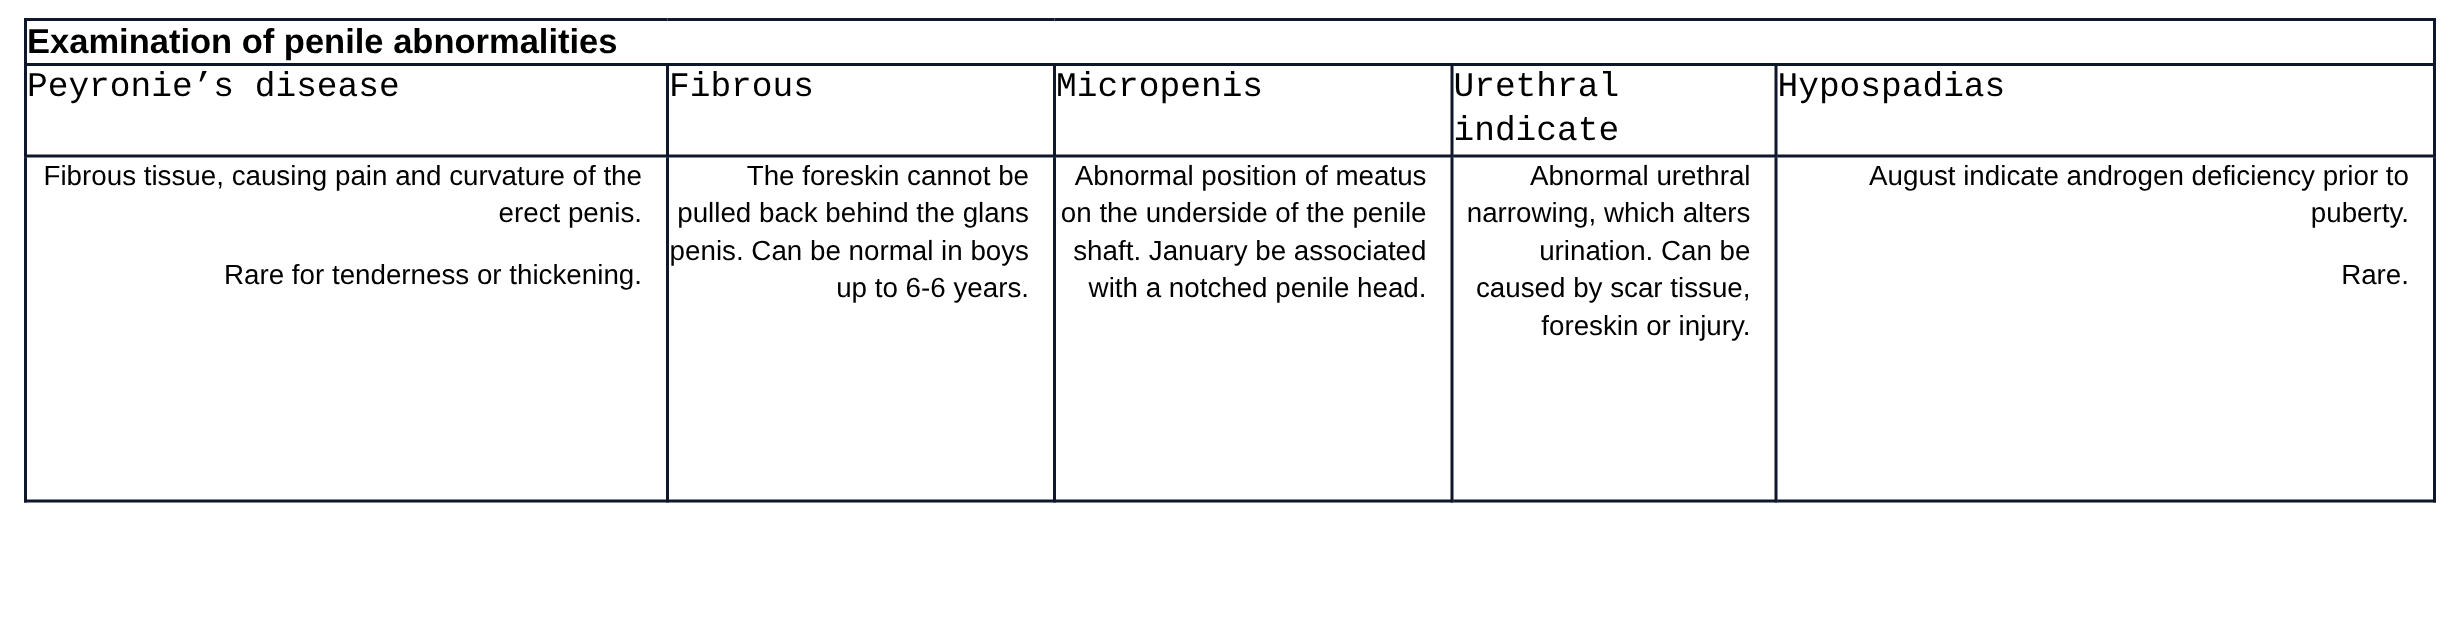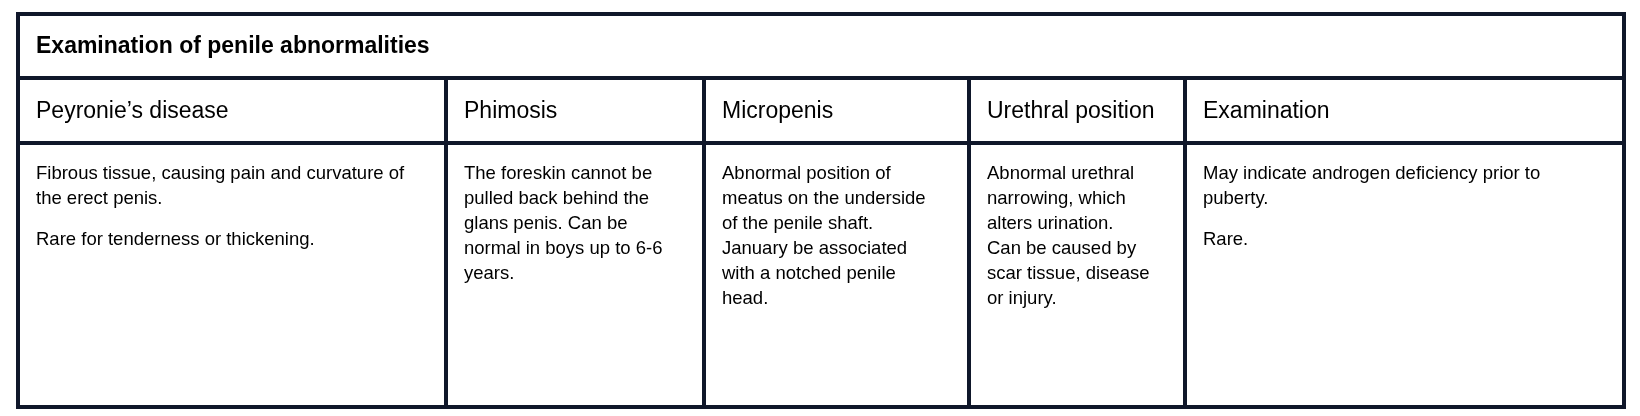--- a/index.html
+++ b/index.html
@@ -21,50 +21,52 @@
     box-sizing: border-box;
     padding: 12px 16px 0 16px;
   }
   table.examination-table {
     width: 1606px;
     border-collapse: collapse;
     table-layout: fixed;
     border: 2px solid #000000;
   }
   table.examination-table td {
-    border: 4px solid #0f172a;
+    border: 2px solid #0f172a;
     vertical-align: top;
-    padding: 16px;
+    padding: 0;
   }
   .title-cell {
     padding: 12px 14px 12px 14px;
   }
   .title-text {
     font-size: 23px;
     font-weight: bold;
     line-height: 1.2;
   }
   .header-cell {
     padding: 14px 14px 16px 14px;
+    font-family: Liberation Mono, monospace;
   }
   .header-text {
     font-size: 23px;
     font-weight: normal;
     line-height: 1.3;
   }
   .body-cell {
     padding: 14px 14px 10px 14px;
     height: 228px;
   }
   .body-text {
     font-size: 18.5px;
     line-height: 1.35;
   }
   .body-text p {
     margin: 0 16px 16px 0;
+    text-align: right;
   }
   .body-text p:last-child {
     margin-bottom: 0;
   }
   
   col.c0 { width: 428px; }
   col.c1 { width: 258px; }
   col.c2 { width: 265px; }
   col.c3 { width: 216px; }
   col.c4 { width: 439px; }
@@ -85,30 +87,30 @@
       <tr>
         <td class="title-cell" colspan="5">
           <div class="title-text">Examination of penile abnormalities</div>
         </td>
       </tr>
       <tr>
         <td class="header-cell">
           <div class="header-text">Peyronie’s disease</div>
         </td>
         <td class="header-cell">
-          <div class="header-text">Phimosis</div>
+          <div class="header-text">Fibrous</div>
         </td>
         <td class="header-cell">
           <div class="header-text">Micropenis</div>
         </td>
         <td class="header-cell">
-          <div class="header-text">Urethral position</div>
+          <div class="header-text">Urethral indicate</div>
         </td>
         <td class="header-cell">
-          <div class="header-text">Examination</div>
+          <div class="header-text">Hypospadias</div>
         </td>
       </tr>
       <tr>
         <td class="body-cell">
           <div class="body-text">
             <p>Fibrous tissue, causing pain and curvature of the erect penis.</p>
             <p>Rare for tenderness or thickening.</p>
           </div>
         </td>
         <td class="body-cell">
@@ -116,25 +118,25 @@
             <p>The foreskin cannot be pulled back behind the glans penis. Can be normal in boys up to 6-6 years.</p>
           </div>
         </td>
         <td class="body-cell">
           <div class="body-text">
             <p>Abnormal position of meatus on the underside of the penile shaft. January be associated with a notched penile head.</p>
           </div>
         </td>
         <td class="body-cell">
           <div class="body-text">
-            <p>Abnormal urethral narrowing, which alters urination. Can be caused by scar tissue, disease or injury.</p>
+            <p>Abnormal urethral narrowing, which alters urination. Can be caused by scar tissue, foreskin or injury.</p>
           </div>
         </td>
         <td class="body-cell">
           <div class="body-text">
-            <p>May indicate androgen deficiency prior to puberty.</p>
+            <p>August indicate androgen deficiency prior to puberty.</p>
             <p>Rare.</p>
           </div>
         </td>
       </tr>
     </tbody>
   </table>
 </div>
 
 </body></html>

